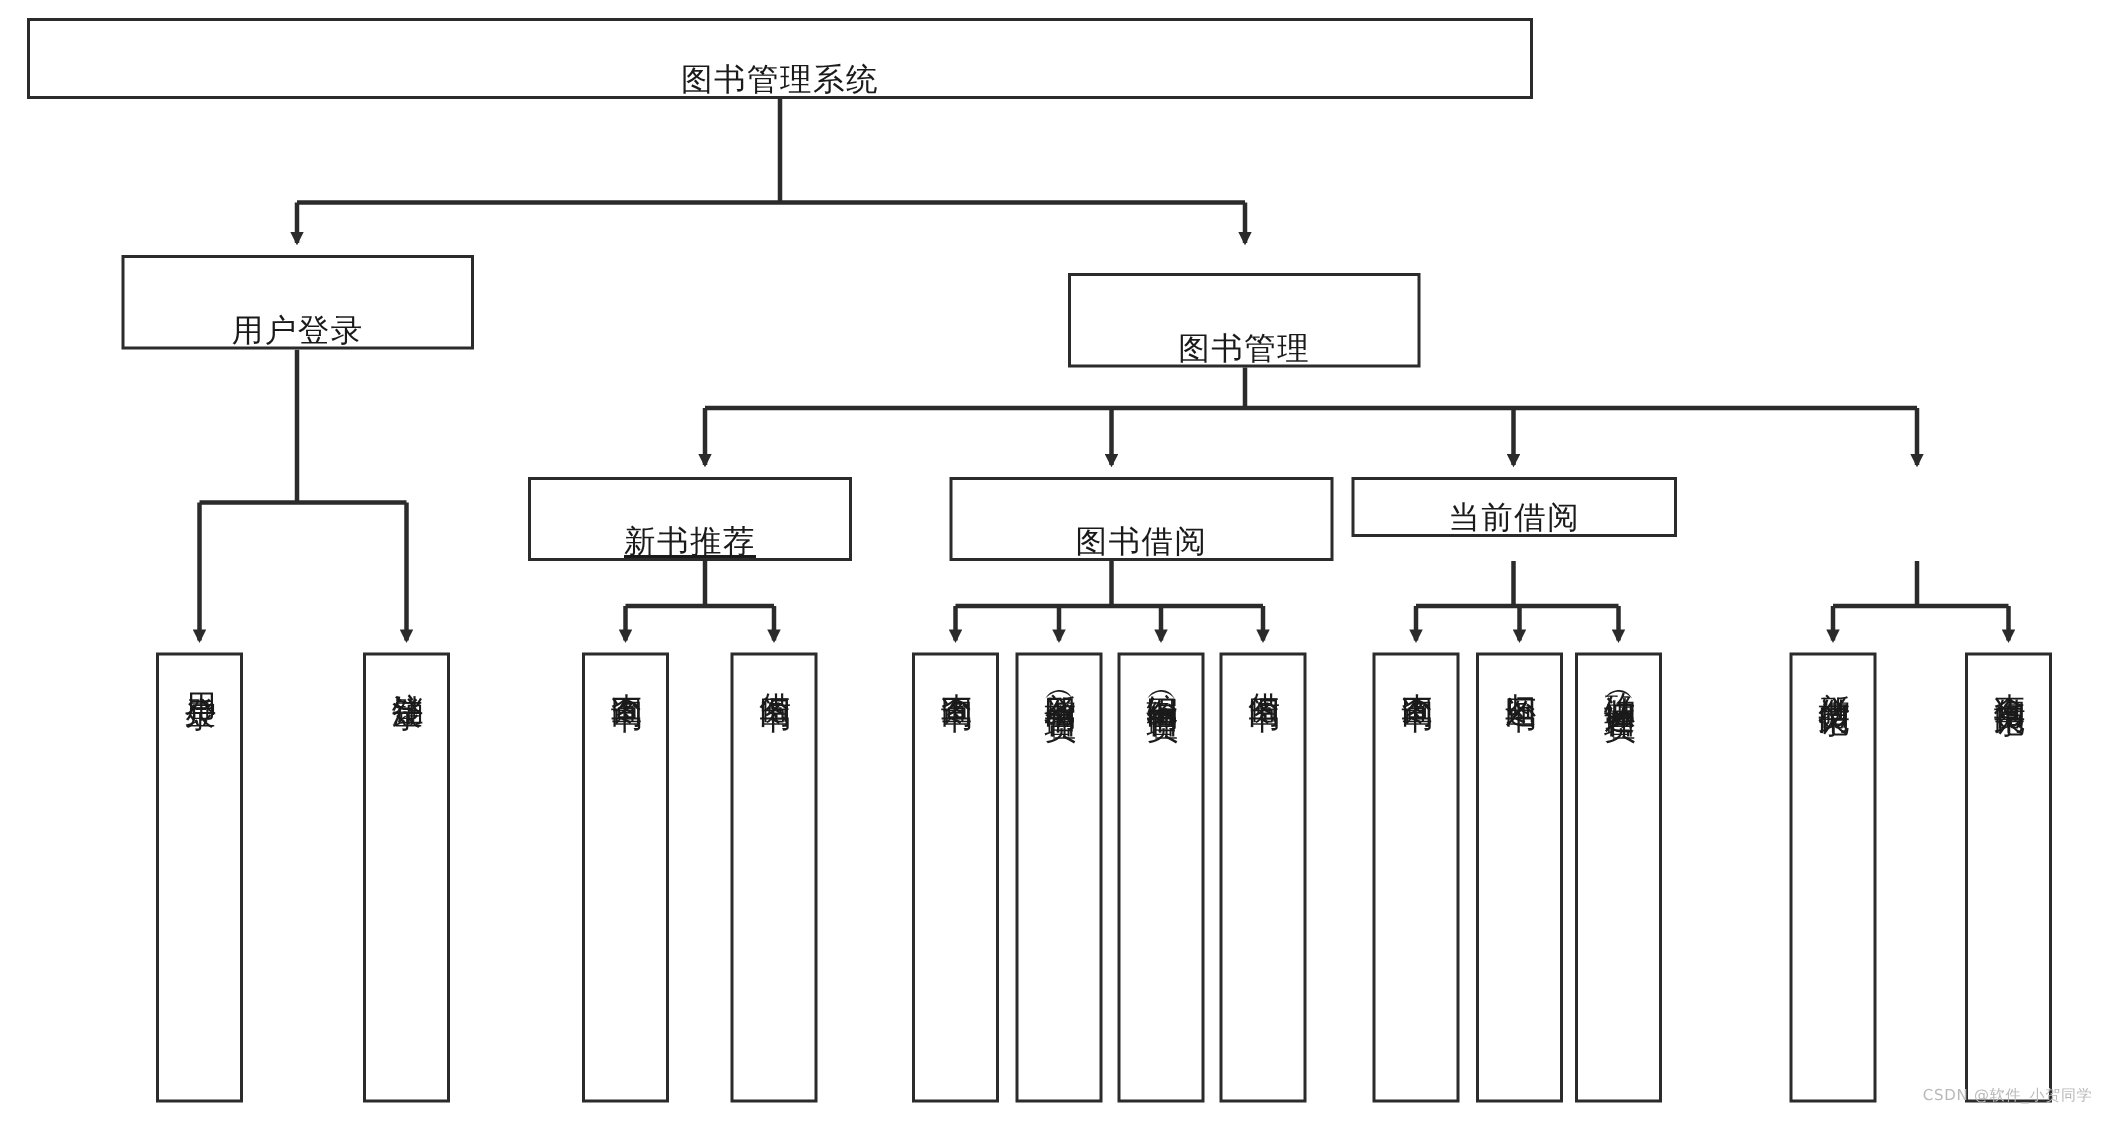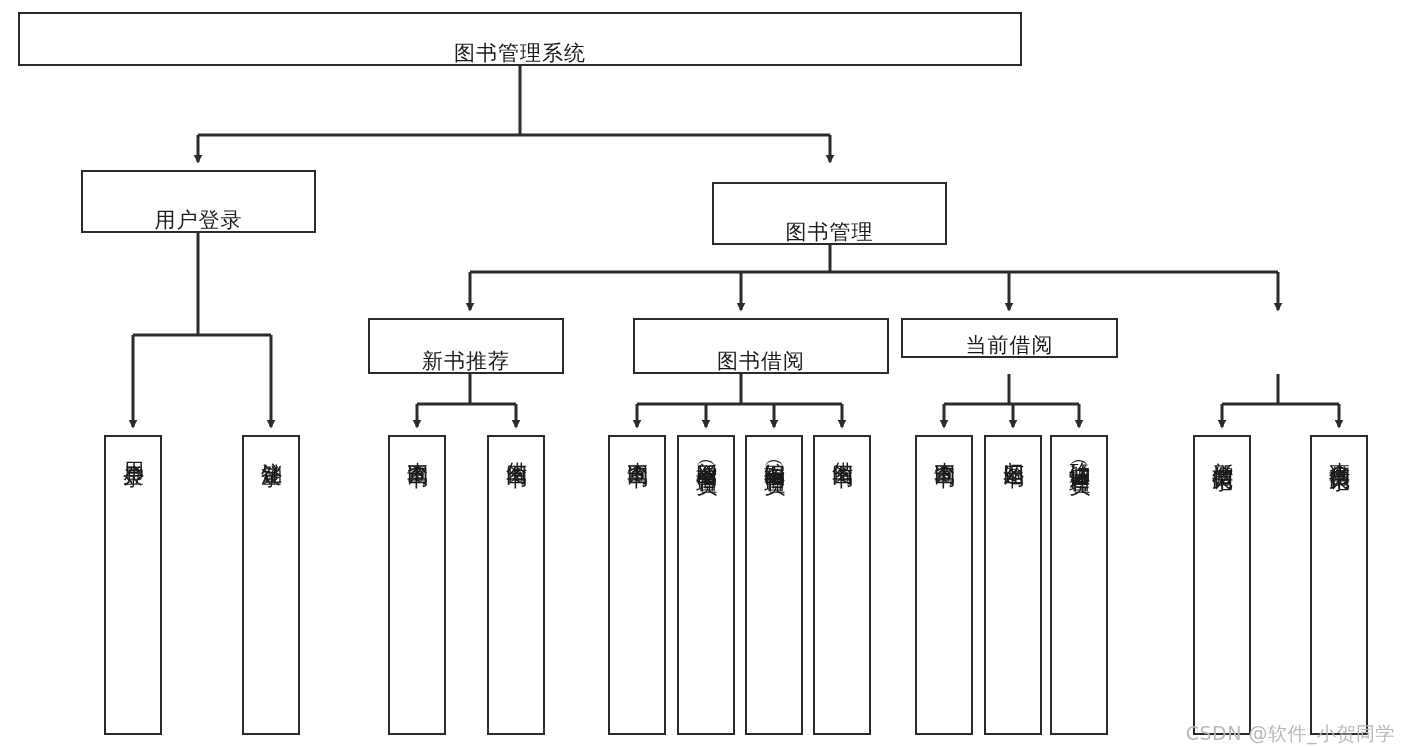--- a/index.html
+++ b/index.html
@@ -50,22 +50,22 @@
     text-orientation: upright;
     font-size: 21px;
     line-height: 1.12;
     letter-spacing: 2px;
     white-space: nowrap;
     color: #1a1a1a;
   }
   #watermark {
     position: absolute;
     right: 10px;
-    bottom: 0;
-    font-size: 19px;
+    bottom: 10px;
+    font-size: 10px;
     color: #b9b9b9;
     letter-spacing: 0.5px;
     white-space: nowrap;
   }
 </style>
 </head>
 <body>
 
 <div id="canvas">
 
@@ -123,21 +123,21 @@
     <span>图书管理系统</span>
   </div>
 
   <div class="node horiz" id="node-l2-0" style="left: 81px; top: 170px; width: 235px; height: 63px;">
     <span>用户登录</span>
   </div>
   <div class="node horiz" id="node-l2-1" style="left: 712px; top: 170px; width: 235px; height: 63px; margin-top: 12px;">
     <span>图书管理</span>
   </div>
 
-  <div class="node horiz" id="node-l3-0" style="left: 368px; top: 318px; width: 196px; height: 56px;">
+  <div class="node horiz" id="node-l3-0" style="left: 352px; top: 318px; width: 216px; height: 56px; text-decoration: underline;">
     <span>新书推荐</span>
   </div>
   <div class="node horiz" id="node-l3-1" style="left: 633px; top: 318px; width: 256px; height: 56px;">
     <span>图书借阅</span>
   </div>
   <div class="node horiz" id="node-l3-2" style="left: 901px; top: 318px; width: 217px; height: 40px;">
     <span>当前借阅</span>
   </div>
 
   <div class="node vert" id="leaf-0" style="left: 104px; top: 435px; width: 58px; height: 300px;">

